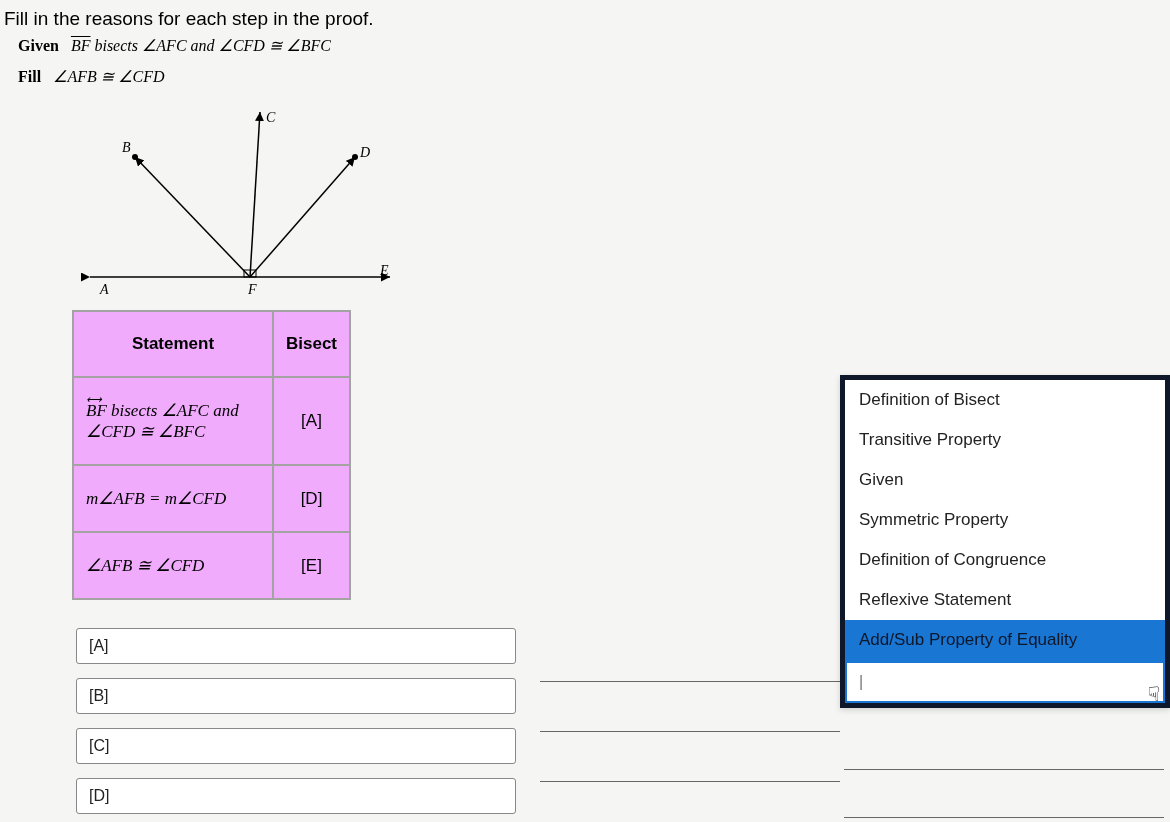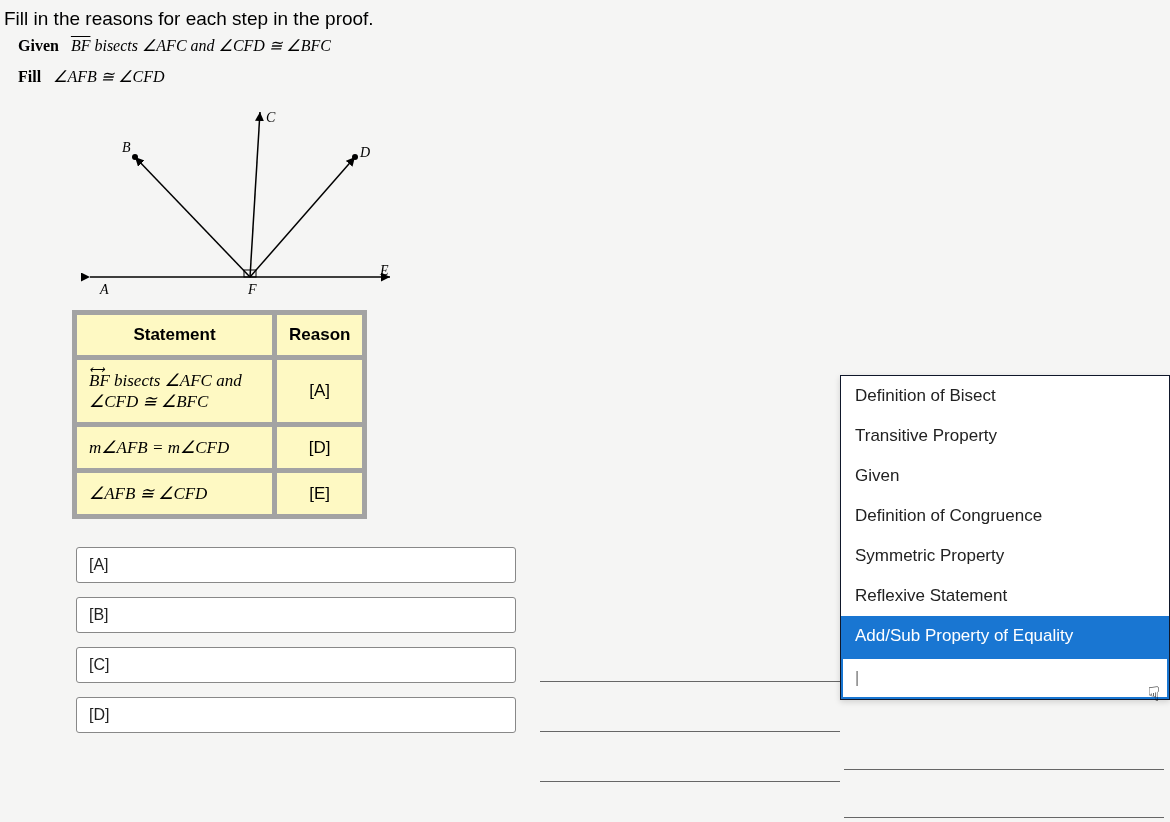--- a/index.html
+++ b/index.html
@@ -32,24 +32,24 @@
     margin: 10px 0 0 80px;
     width: 320px;
     height: 200px;
   }
   .proof-table {
     border-collapse: collapse;
     margin: 4px 0 0 72px;
     font-size: 17px;
   }
   .proof-table th, .proof-table td {
-    border: 5px solid #a3a3a3;
-    padding: 10px 12px;
+    border: 2px solid #a3a3a3;
+    padding: 22px 12px;
     text-align: center;
-    background: #fef9c3;
+    background: #f0abfc;
     font-family: Arial, sans-serif;
   }
   .proof-table td.stmt {
     font-family: Georgia, serif;
     font-style: italic;
     text-align: left;
     min-width: 200px;
   }
   .answer-slots {
     margin: 28px 0 0 76px;
@@ -76,33 +76,33 @@
     border-bottom: 1px solid #666;
     height: 44px;
     margin-bottom: 6px;
   }
   .dropdown {
     position: absolute;
     right: 0;
     top: 375px;
     width: 330px;
     background: #fff;
-    border: 1px solid #0f172a;
+    border: 5px solid #0f172a;
     font-family: Arial, sans-serif;
     font-size: 17px;
     color: #222;
     box-shadow: 0 2px 6px rgba(0,0,0,0.15);
   }
   .dropdown-item {
     padding: 10px 14px;
     cursor: pointer;
   }
   .dropdown-item.highlight {
     background: #1976d2;
-    color: #ffffff;
+    color: #0f172a;
   }
   .dropdown-input {
     border-top: 1px solid #1976d2;
     padding: 0;
   }
   .dropdown-input input {
     width: 100%;
     border: 2px solid #1976d2;
     padding: 10px 12px;
     font-size: 16px;
@@ -161,21 +161,21 @@
     <text x="186" y="20" font-size="14" font-style="italic">C</text>
     <text x="280" y="55" font-size="14" font-style="italic">D</text>
     <text x="300" y="173" font-size="14" font-style="italic">E</text>
     <text x="168" y="192" font-size="14" font-style="italic">F</text>
   </svg>
 
   <table class="proof-table">
     <tbody>
         <tr>
       <th>Statement</th>
-      <th>Reason</th>
+      <th>Bisect</th>
     </tr>
     <tr>
       <td class="stmt">
         <span style="position:relative;display:inline-block;font-style:italic;">
           <span style="position:absolute;top:-8px;left:0;font-size:11px;">⟷</span>BF
         </span> bisects ∠<i>AFC</i> and<br>∠<i>CFD</i> ≅ ∠<i>BFC</i>
       </td>
       <td>[A]</td>
     </tr>
     <tr>
@@ -201,22 +201,22 @@
   <div class="right-line"></div>
   <div class="right-line"></div>
   <div class="right-line"></div>
   <div class="right-line"></div>
 </div>
 
 <div class="dropdown">
   <div class="dropdown-item">Definition of Bisect</div>
   <div class="dropdown-item">Transitive Property</div>
   <div class="dropdown-item">Given</div>
+  <div class="dropdown-item">Symmetric Property</div>
   <div class="dropdown-item">Definition of Congruence</div>
-  <div class="dropdown-item">Symmetric Property</div>
   <div class="dropdown-item">Reflexive Statement</div>
   <div class="dropdown-item highlight">Add/Sub Property of Equality</div>
   <div class="dropdown-input">
     <input type="text" placeholder="|" value="" style="">
   </div>
 </div>
 
 <div class="far-right-lines">
   <div class="far-right-line"></div>
   <div class="far-right-line"></div>

